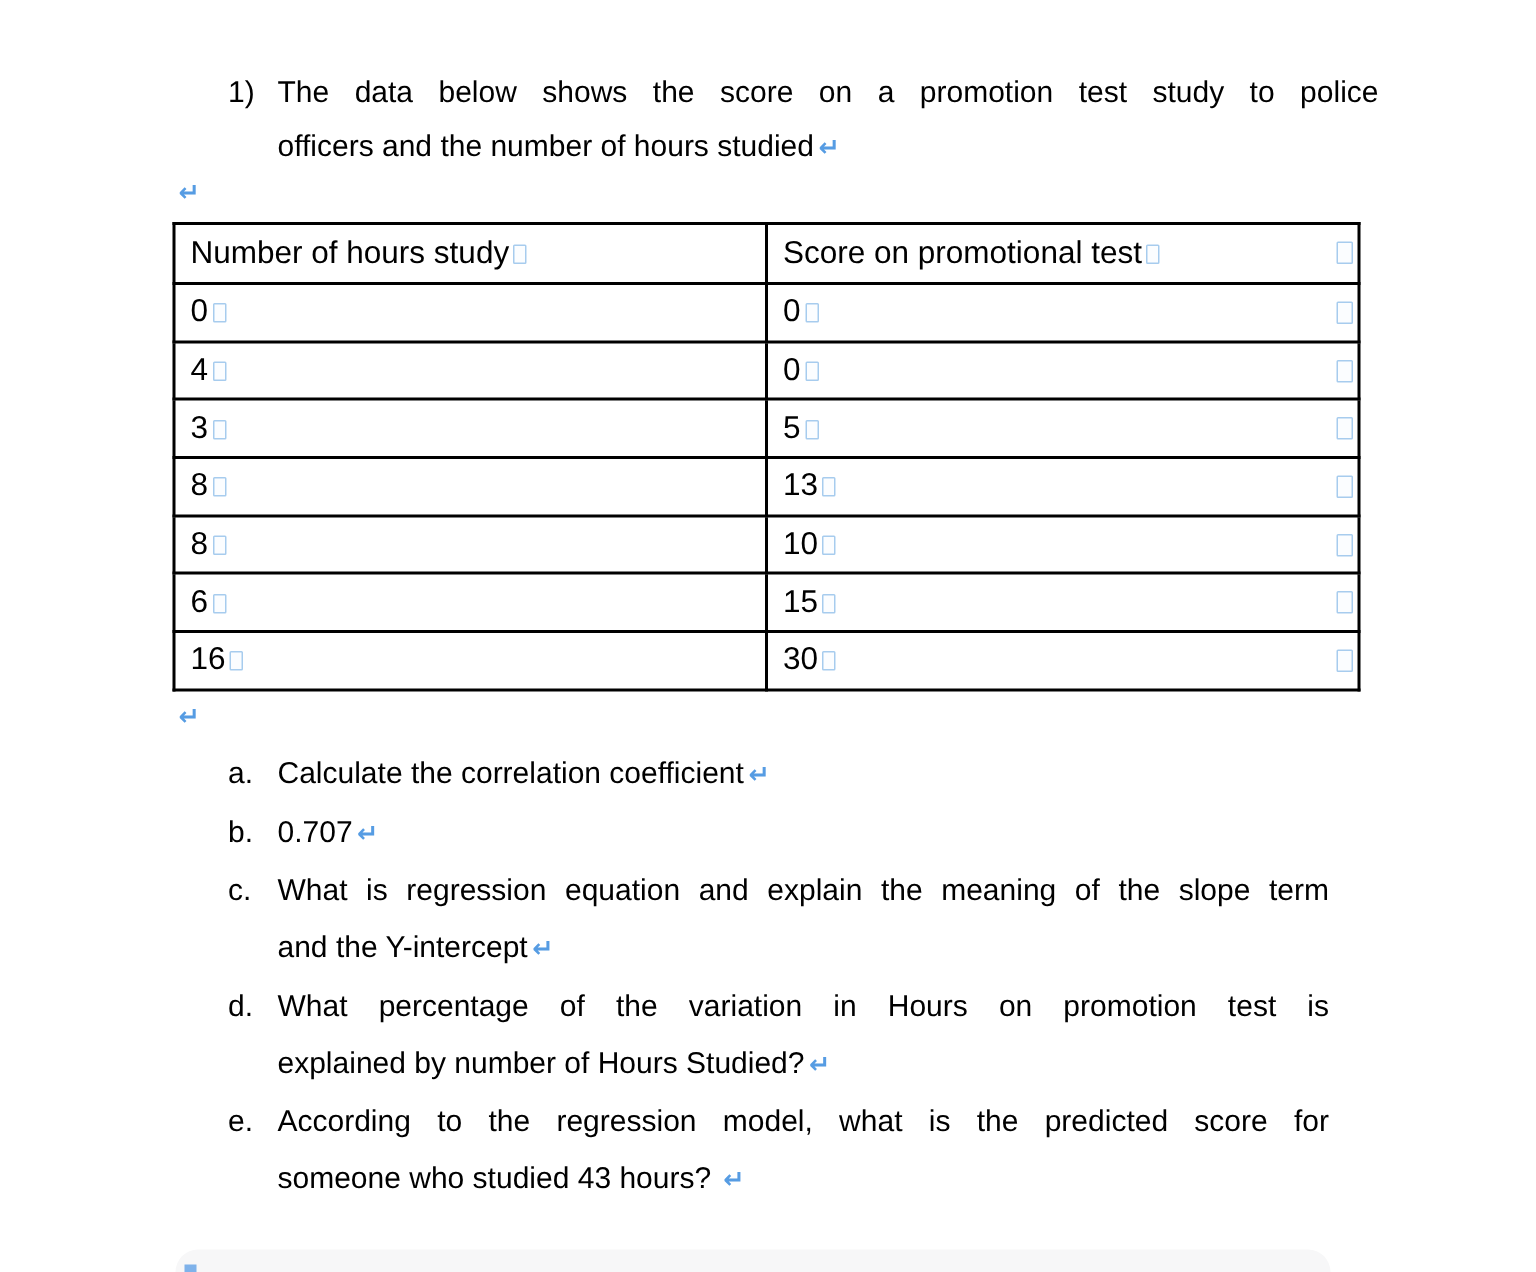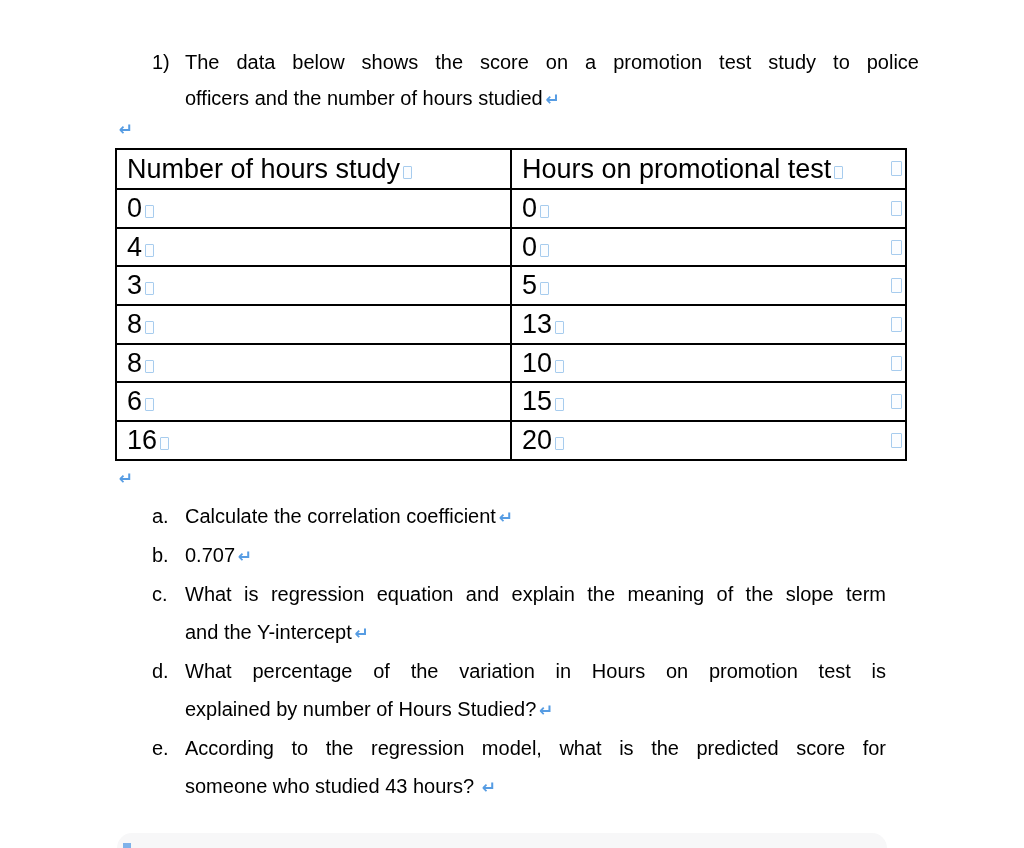--- a/index.html
+++ b/index.html
@@ -37,21 +37,21 @@
     border:1.5px solid #A7CCEE; background:#FBFDFF; border-radius:1px;
   }
 
   
   table.dtable {
     position:absolute; left:115px; top:148px;
     border-collapse:collapse; table-layout:fixed;
   }
   table.dtable td {
     border:2px solid #000000; width:383px;
-    padding:0 0 0 10px; font-size:27px; vertical-align:middle;
+    padding:0 0 0 10px; font-size:21px; vertical-align:middle;
     white-space:nowrap; overflow:hidden;
   }
   tr.hrow td { height:38px; }
   tr.drow td { height:36.7px; }
 
   
   .rowmarks { position:absolute; left:891px; top:148px; display:flex; flex-direction:column; }
   .rowmark-cell { height:38.7px; display:flex; align-items:center; }
   .rowmark-cell.h40 { height:41px; }
 
@@ -73,21 +73,21 @@
     <div><span>officers and the number of hours studied</span><span class="ret">↵</span></div>
   </div>
 
   <span class="ret margin-ret" style="top:119px;">↵</span>
   <span class="ret margin-ret" style="top:468px;">↵</span>
 
   <table class="dtable">
     <tbody>
         <tr class="hrow">
       <td><span>Number of hours study</span><span class="cm"></span></td>
-      <td><span>Hours on promotional test</span><span class="cm"></span></td>
+      <td><span>Score on promotional test</span><span class="cm"></span></td>
     </tr>
     <tr class="drow">
       <td><span>0</span><span class="cm"></span></td>
       <td><span>0</span><span class="cm"></span></td>
     </tr>
     <tr class="drow">
       <td><span>4</span><span class="cm"></span></td>
       <td><span>0</span><span class="cm"></span></td>
     </tr>
     <tr class="drow">
@@ -101,21 +101,21 @@
     <tr class="drow">
       <td><span>8</span><span class="cm"></span></td>
       <td><span>10</span><span class="cm"></span></td>
     </tr>
     <tr class="drow">
       <td><span>6</span><span class="cm"></span></td>
       <td><span>15</span><span class="cm"></span></td>
     </tr>
     <tr class="drow">
       <td><span>16</span><span class="cm"></span></td>
-      <td><span>20</span><span class="cm"></span></td>
+      <td><span>30</span><span class="cm"></span></td>
     </tr>
   </tbody>
     </table>
 
   <div class="rowmarks">
     <div class="rowmark-cell h40">
         <span class="rm"></span>
       </div>
     <div class="rowmark-cell">
         <span class="rm"></span>

